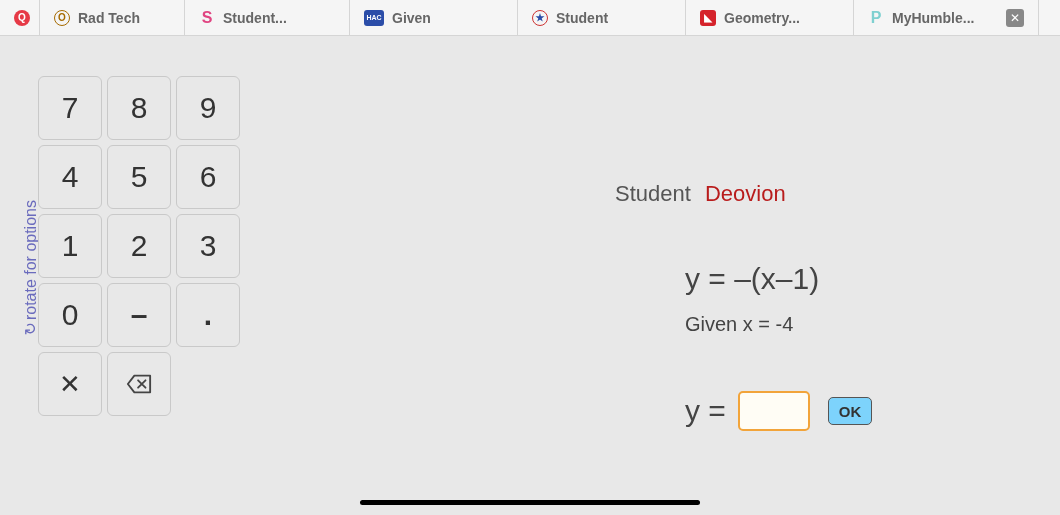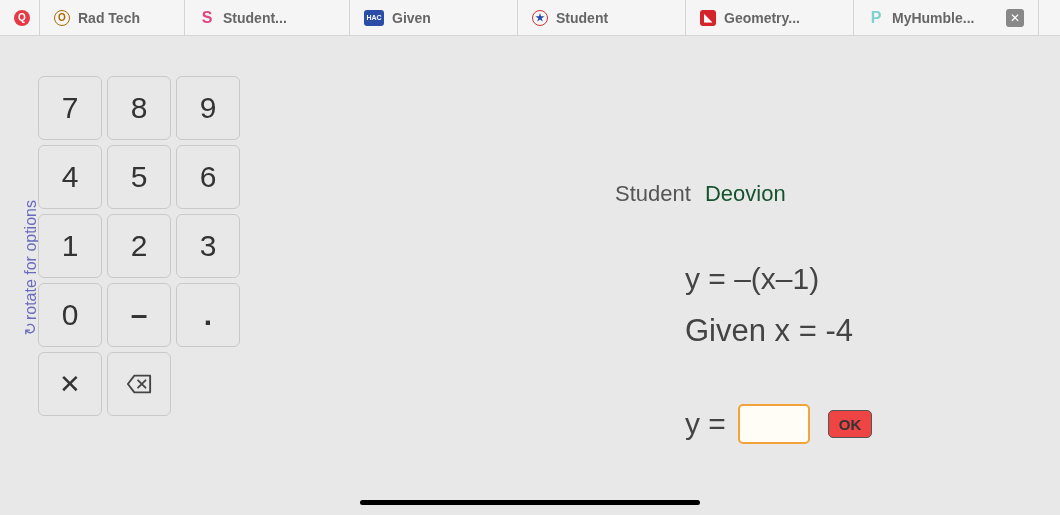--- a/index.html
+++ b/index.html
@@ -17,26 +17,26 @@
     .rotate-icon { display: inline-block; margin-right: 2px; }
     
     .keypad { position: absolute; left: 38px; top: 40px; display: grid; grid-template-columns: repeat(3, 64px); grid-auto-rows: 64px; gap: 5px; }
     .key { border: 1px solid #c9c9c9; border-radius: 6px; background: transparent; display: flex; align-items: center; justify-content: center; font-size: 30px; color: #333; cursor: pointer; }
     .key.empty { border: none; cursor: default; }
     .key-backspace svg { width: 26px; height: 22px; }
     
     .content { position: absolute; left: 615px; top: 145px; color: #444; }
     .student-row { font-size: 22px; margin-bottom: 55px; }
     .student-label { font-weight: normal; color: #555; }
-    .student-name { color: #14532d; margin-left: 8px; }
+    .student-name { color: #b91c1c; margin-left: 8px; }
     .equation { font-size: 30px; color: #444; margin-left: 70px; margin-bottom: 17px; }
-    .given { font-size: 31px; color: #444; margin-left: 70px; margin-bottom: 55px; }
+    .given { font-size: 20px; color: #444; margin-left: 70px; margin-bottom: 55px; }
     .answer-row { display: flex; align-items: center; margin-left: 70px; font-size: 30px; color: #444; gap: 12px; }
     .answer-input { width: 72px; height: 40px; border: 2px solid #f2a43a; border-radius: 5px; background: #fffdf5; font-size: 20px; text-align: center; outline: none; }
-    .ok-btn { height: 28px; padding: 0 10px; border: 1.5px solid #555; border-radius: 5px; background: #ef4444; font-size: 15px; font-weight: bold; color: #333; cursor: pointer; margin-left: 6px; text-align: center; }
+    .ok-btn { height: 28px; padding: 0 10px; border: 1.5px solid #555; border-radius: 5px; background: #7dd3fc; font-size: 15px; font-weight: bold; color: #333; cursor: pointer; margin-left: 6px; text-align: center; }
     
     .home-bar { position: absolute; left: 50%; bottom: 10px; transform: translateX(-50%); width: 340px; height: 5px; background: #000; border-radius: 3px; }
   </style>
 </head>
 <body>
 
 <div class="tab-strip">
   <div class="tab" style="width:40px">
     <span class="tab-icon" style="background:#e63946;color:#fff;border-radius:50%">
         <span>Q</span>

